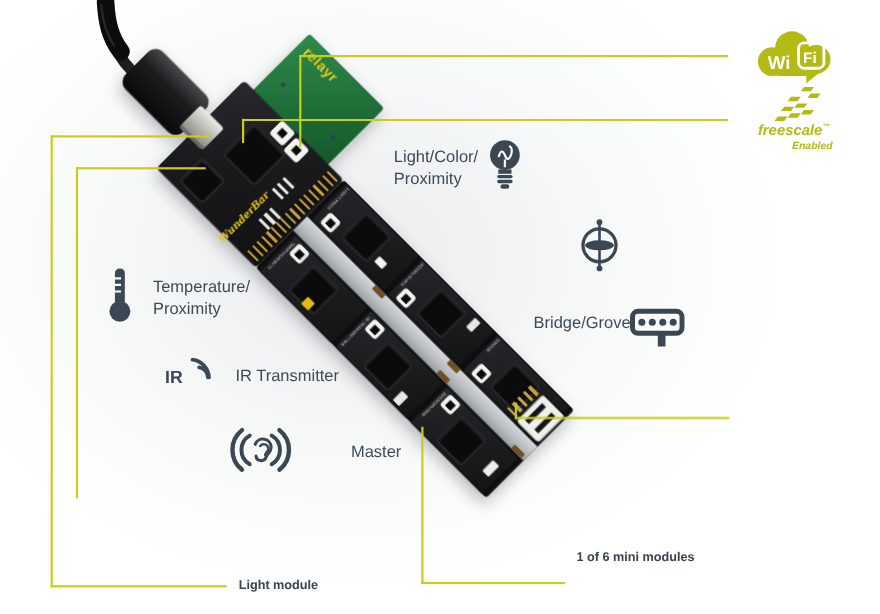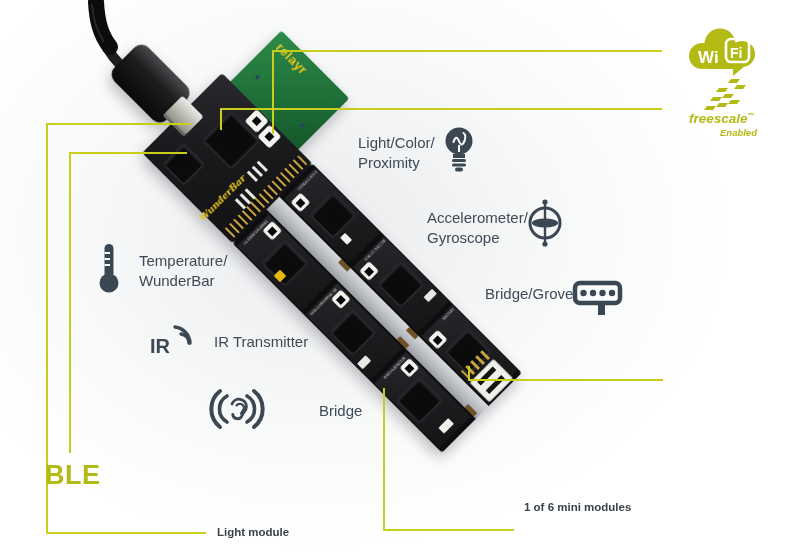--- a/index.html
+++ b/index.html
@@ -195,28 +195,25 @@
     <polygon points="6,22 9,18 18,18 15,22"></polygon>
     <polygon points="12,28 15,24 24,24 21,28"></polygon>
     <polygon points="0,31 3,27 12,27 9,31"></polygon>
   </g>
 </svg>
 <div class="fs-name"><span>freescale</span><sup>™</sup></div>
 <div class="fs-enabled">Enabled</div>
 
 <div class="lbl" style="left:358px;top:133px">Light/Color/
 Proximity</div>
-<div class="lbl" style="left:427px;top:208px">Accelerometer/
-Gyroscope</div>
 <div class="lbl" style="left:485px;top:284px">Bridge/Grove</div>
 <div class="lbl" style="left:139px;top:251px">Temperature/
-WunderBar</div>
+Proximity</div>
 <div class="lbl" style="left:214px;top:332px">IR Transmitter</div>
-<div class="lbl" style="left:319px;top:401px">Bridge</div>
-<div class="lbl ble" style="left:45px;top:458px">BLE</div>
+<div class="lbl" style="left:319px;top:401px">Master</div>
 <div class="lbl bold" style="left:217px;top:525px">Light module</div>
 <div class="lbl bold" style="left:524px;top:500px">1 of 6 mini modules</div>
 
 <svg class="icon" style="left:441px;top:125px" width="36" height="50" viewBox="0 0 36 50">
   <circle cx="18" cy="16" r="13.5" fill="#3b4854"></circle>
   <path d="M12.5,17 q2.5,-8 5.5,-1 q2.5,7 5.5,0 q2,-6 -1,-8" stroke="#fff" stroke-width="2" fill="none" stroke-linecap="round"></path>
   <path d="M18,20 v7" stroke="#fff" stroke-width="2"></path>
   <rect x="12" y="29" width="12" height="4" fill="#3b4854"></rect>
   <rect x="11" y="34" width="14" height="3" rx="1.5" fill="#3b4854"></rect>
   <rect x="11" y="38.5" width="14" height="3" rx="1.5" fill="#3b4854"></rect>
@@ -241,21 +238,21 @@
 </svg>
 
 <svg class="icon" style="left:96px;top:242px" width="26" height="52" viewBox="0 0 26 52">
   <rect x="8.5" y="2" width="9" height="34" rx="4.5" fill="#3b4854"></rect>
   <circle cx="13" cy="41" r="9.5" fill="#3b4854"></circle>
   <line x1="8.5" y1="11" x2="14" y2="11" stroke="#fff" stroke-width="2"></line>
   <line x1="8.5" y1="17" x2="14" y2="17" stroke="#fff" stroke-width="2"></line>
   <line x1="8.5" y1="23" x2="14" y2="23" stroke="#fff" stroke-width="2"></line>
 </svg>
 
-<div class="icon" style="left:150px;top:335px;color:#3b4854;font-weight:bold;font-size:20px">IR</div>
+<div class="icon" style="left:150px;top:335px;color:#3b4854;font-weight:bold;font-size:16px">IR</div>
 <svg class="icon" style="left:171px;top:325px" width="26" height="26" viewBox="0 0 26 26">
   <path d="M10,9 a9,9 0 0 1 8,9" stroke="#3b4854" stroke-width="3.4" fill="none" stroke-linecap="round"></path>
   <path d="M4,2 a17,17 0 0 1 15,16" stroke="#3b4854" stroke-width="3.4" fill="none" stroke-linecap="round"></path>
 </svg>
 
 <svg class="icon" style="left:209px;top:388px" width="56" height="42" viewBox="0 0 56 42">
   <path d="M11,3 a23,23 0 0 0 0,36" stroke="#3b4854" stroke-width="4" fill="none" stroke-linecap="round"></path>
   <path d="M18,8 a15,15 0 0 0 0,26" stroke="#3b4854" stroke-width="3.6" fill="none" stroke-linecap="round"></path>
   <path d="M45,3 a23,23 0 0 1 0,36" stroke="#3b4854" stroke-width="4" fill="none" stroke-linecap="round"></path>
   <path d="M38,8 a15,15 0 0 1 0,26" stroke="#3b4854" stroke-width="3.6" fill="none" stroke-linecap="round"></path>

